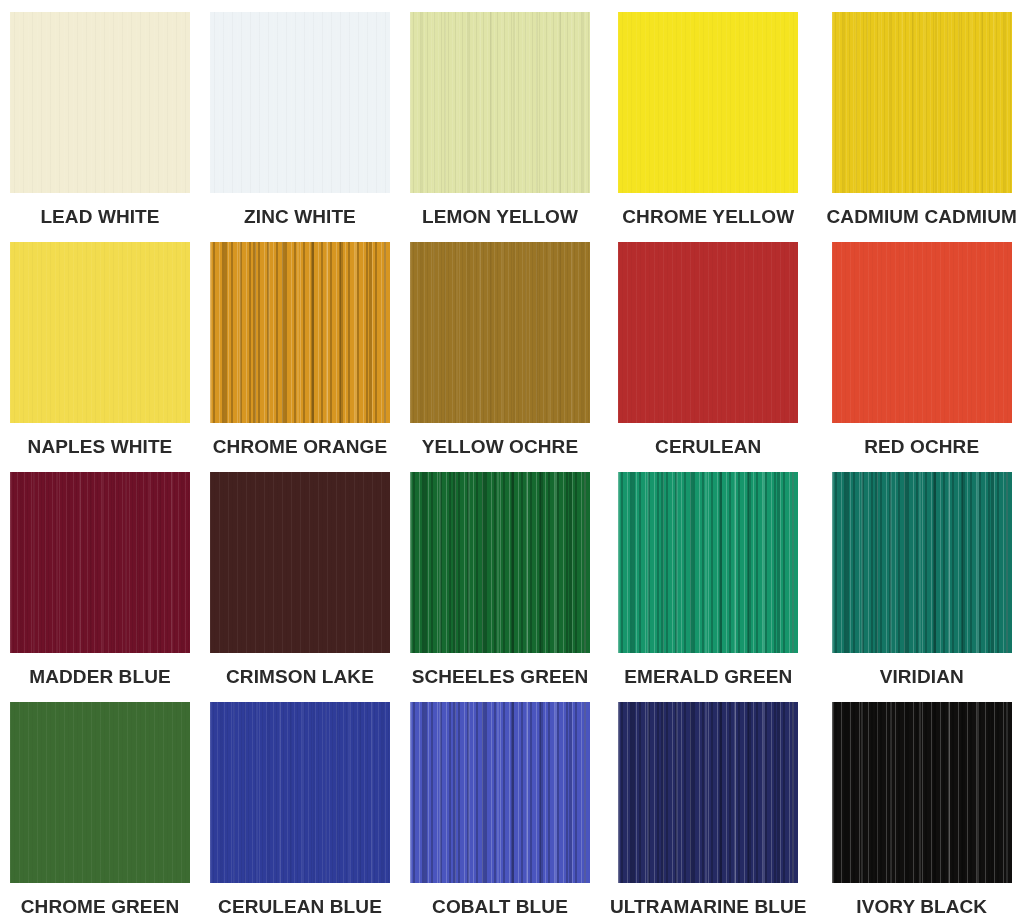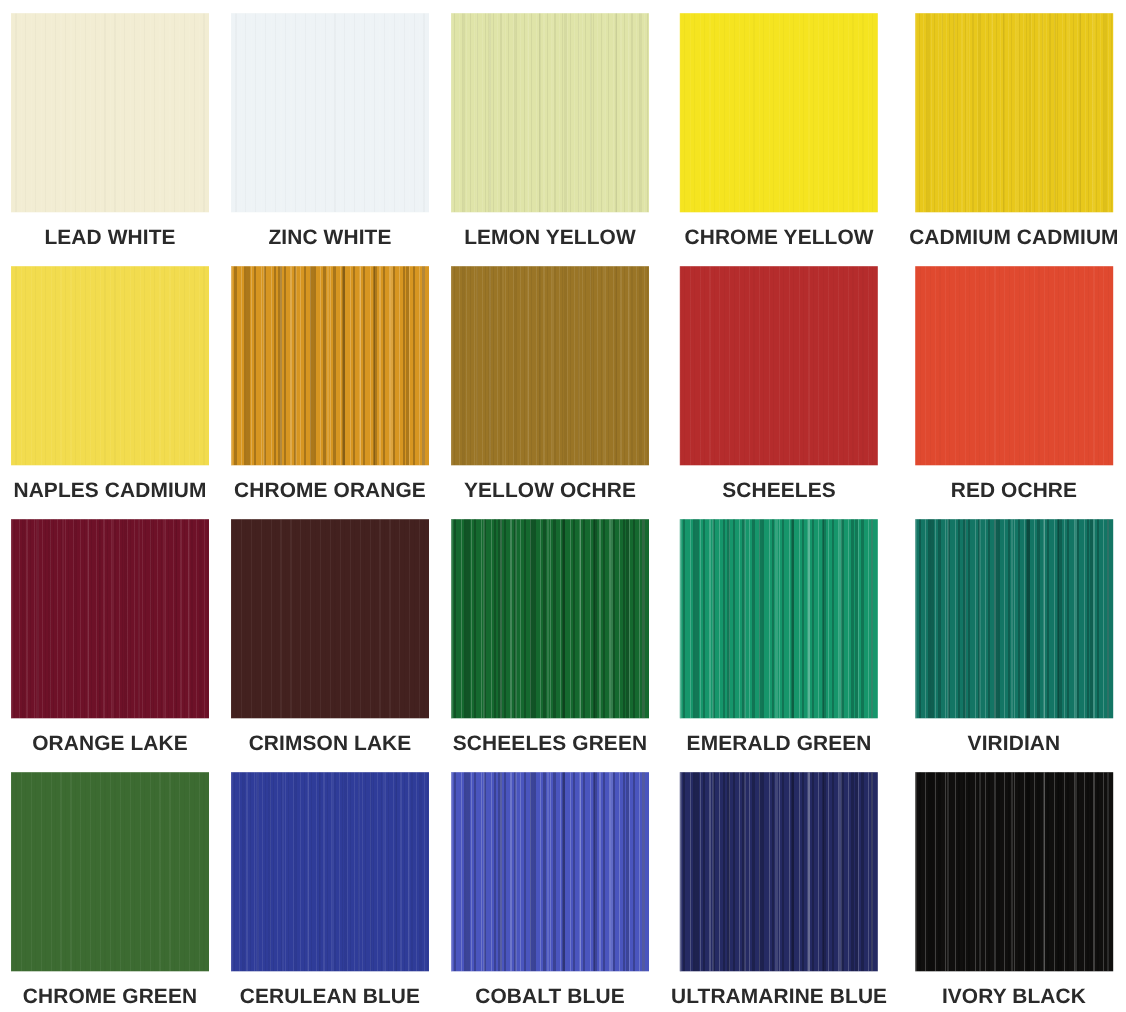--- a/index.html
+++ b/index.html
@@ -158,41 +158,41 @@
     <div class="swatch-cell">
       <div class="chip texture-soft" style="background-color: rgb(245, 228, 32);"></div>
       <div class="chip-label">CHROME YELLOW</div>
     </div>
     <div class="swatch-cell">
       <div class="chip" style="background-color: rgb(232, 200, 27);"></div>
       <div class="chip-label">CADMIUM CADMIUM</div>
     </div>
     <div class="swatch-cell">
       <div class="chip texture-soft" style="background-color: rgb(242, 220, 78);"></div>
-      <div class="chip-label">NAPLES CADMIUM</div>
+      <div class="chip-label">NAPLES WHITE</div>
     </div>
     <div class="swatch-cell">
       <div class="chip texture-strong" style="background-color: rgb(215, 150, 33);"></div>
       <div class="chip-label">CHROME ORANGE</div>
     </div>
     <div class="swatch-cell">
       <div class="chip" style="background-color: rgb(154, 117, 38);"></div>
       <div class="chip-label">YELLOW OCHRE</div>
     </div>
     <div class="swatch-cell">
       <div class="chip texture-soft" style="background-color: rgb(181, 44, 44);"></div>
-      <div class="chip-label">SCHEELES</div>
+      <div class="chip-label">CERULEAN</div>
     </div>
     <div class="swatch-cell">
       <div class="chip texture-soft" style="background-color: rgb(224, 73, 47);"></div>
       <div class="chip-label">RED OCHRE</div>
     </div>
     <div class="swatch-cell">
       <div class="chip" style="background-color: rgb(110, 17, 40);"></div>
-      <div class="chip-label">ORANGE LAKE</div>
+      <div class="chip-label">MADDER BLUE</div>
     </div>
     <div class="swatch-cell">
       <div class="chip texture-soft" style="background-color: rgb(67, 33, 31);"></div>
       <div class="chip-label">CRIMSON LAKE</div>
     </div>
     <div class="swatch-cell">
       <div class="chip texture-strong" style="background-color: rgb(21, 105, 47);"></div>
       <div class="chip-label">SCHEELES GREEN</div>
     </div>
     <div class="swatch-cell">

